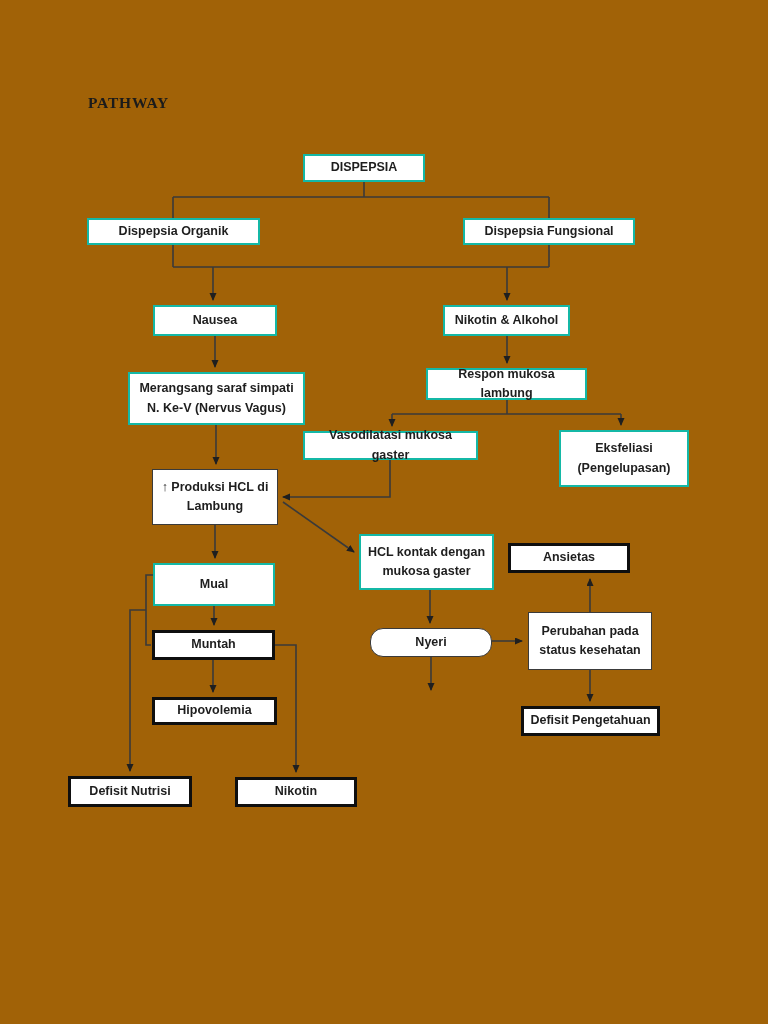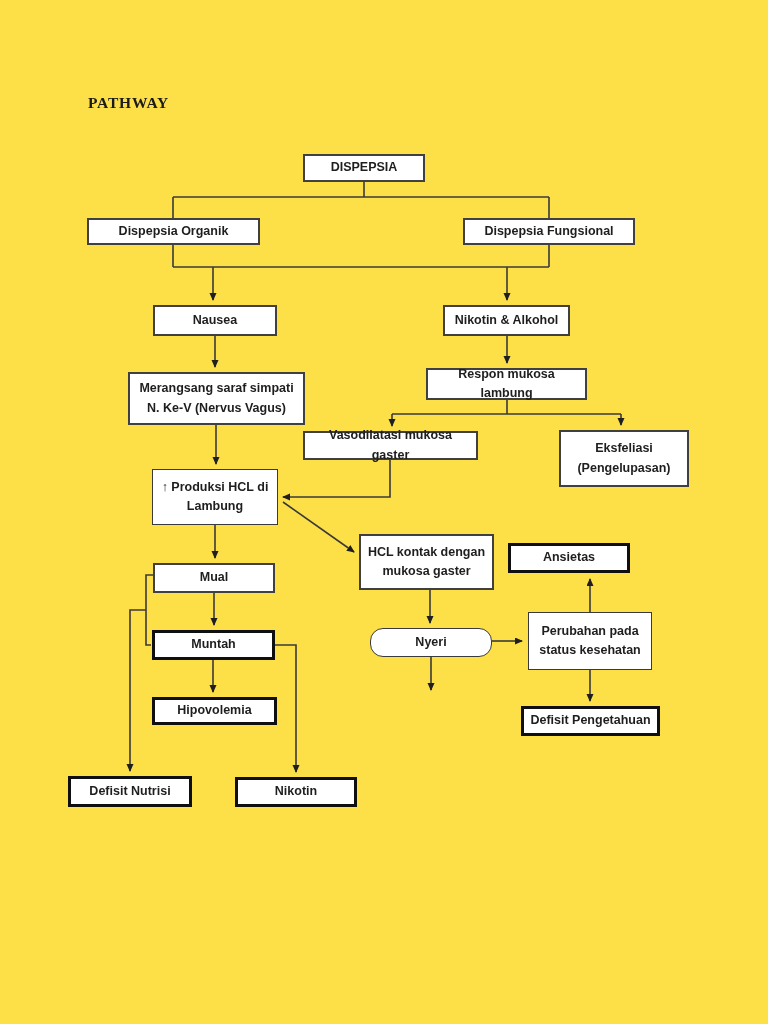--- a/index.html
+++ b/index.html
@@ -4,41 +4,41 @@
 <style>
   html, body { margin: 0; padding: 0; }
   body {
     width: 768px; height: 1024px;
     background: #ffffff;
     font-family: "Liberation Sans", sans-serif;
   }
   .page {
     position: relative;
     width: 768px; height: 1024px;
-    background: #fde047;
+    background: #a16207;
     overflow: hidden;
   }
   .doc-title {
     position: absolute;
     left: 88px; top: 94px;
     font-family: "Liberation Serif", serif;
     font-weight: bold;
     font-size: 15.5px;
     letter-spacing: 0.8px;
     color: #1b1b1b;
   }
   .node {
     position: absolute;
     box-sizing: border-box;
     display: flex;
     align-items: center;
     justify-content: center;
     text-align: center;
     background: #ffffff;
-    border: 2px solid #404040;
+    border: 2px solid #14b8a6;
     color: #1e1e1e;
     font-weight: bold;
     font-size: 12.5px;
     line-height: 1.55;
     white-space: pre-line;
     padding: 1px 4px;
   }
   .node.thick { border-width: 3px; border-color: #0f0f0f; }
   .node.thin  { border-width: 1.5px; border-color: #3a3a3a; }
   svg.wires {
@@ -126,21 +126,21 @@
 (Pengelupasan)</div>
 
   <div class="node thin" style="left:152px; top:469px; width:126px; height:56px;">↑ Produksi HCL di
 Lambung</div>
 
   <div class="node" style="left:359px; top:534px; width:135px; height:56px;">HCL kontak dengan
 mukosa gaster</div>
 
   <div class="node thick" style="left:508px; top:543px; width:122px; height:30px;">Ansietas</div>
 
-  <div class="node" style="left:153px; top:563px; width:122px; height:30px;">Mual</div>
+  <div class="node" style="left:153px; top:563px; width:122px; height:43px;">Mual</div>
 
   <div class="node thick" style="left:152px; top:630px; width:123px; height:30px;">Muntah</div>
 
   <div class="node thin" style="left:370px; top:628px; width:122px; height:29px;border-radius:13px;">Nyeri</div>
 
   <div class="node thin" style="left:528px; top:612px; width:124px; height:58px;">Perubahan pada
 status kesehatan</div>
 
   <div class="node thick" style="left:152px; top:697px; width:125px; height:28px;">Hipovolemia</div>
 

